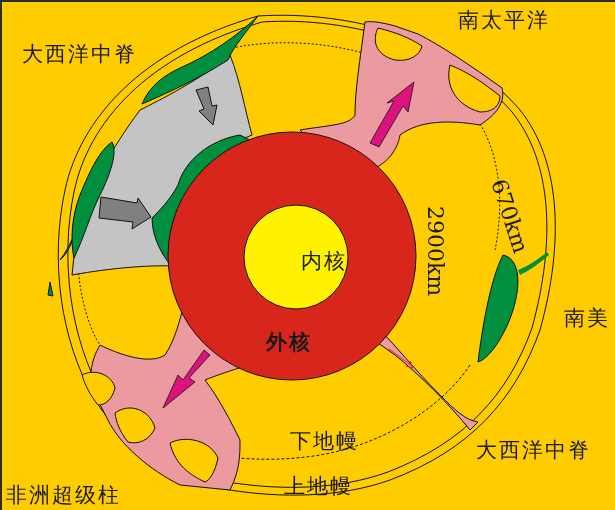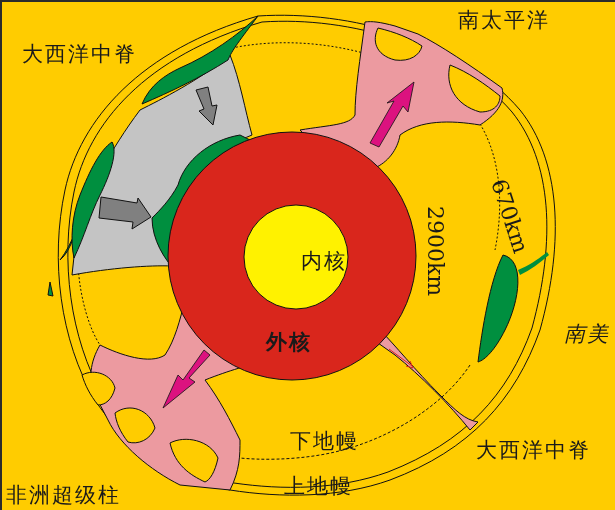--- a/index.html
+++ b/index.html
@@ -84,18 +84,18 @@
   <path d="M389,349 L412,366" stroke="#D9261C" stroke-width="1" fill="none"></path>
   <path d="M406,366 L413,368 L410,361" stroke="#D9261C" stroke-width="1" fill="none"></path>
 </svg>
 
 <div class="lbl" style="left:20px;top:40px;">大西洋中脊</div>
 <div class="lbl" style="left:456px;top:6px;">南太平洋</div>
 <div class="lbl" style="left:264px;top:247px;margin-left:35px;">内核</div>
 <div class="lbl" style="left:264px;top:328px;font-weight:bold;">外核</div>
 <div class="rot" style="left:446px;top:204px;transform:rotate(90deg);">2900km</div>
 <div class="rot" style="left:508px;top:174px;transform:rotate(72deg);">670km</div>
-<div class="lbl" style="left:562px;top:320px;font-style:italic;">南美</div>
+<div class="lbl" style="left:562px;top:304px;">南美</div>
 <div class="lbl" style="left:276px;top:427px;margin-left:12px;">下地幔</div>
 <div class="lbl" style="left:282px;top:472px;">上地幔</div>
 <div class="lbl" style="left:474px;top:436px;">大西洋中脊</div>
 <div class="lbl" style="left:4px;top:481px;">非洲超级柱</div>
 </div>
 
 </body></html>

